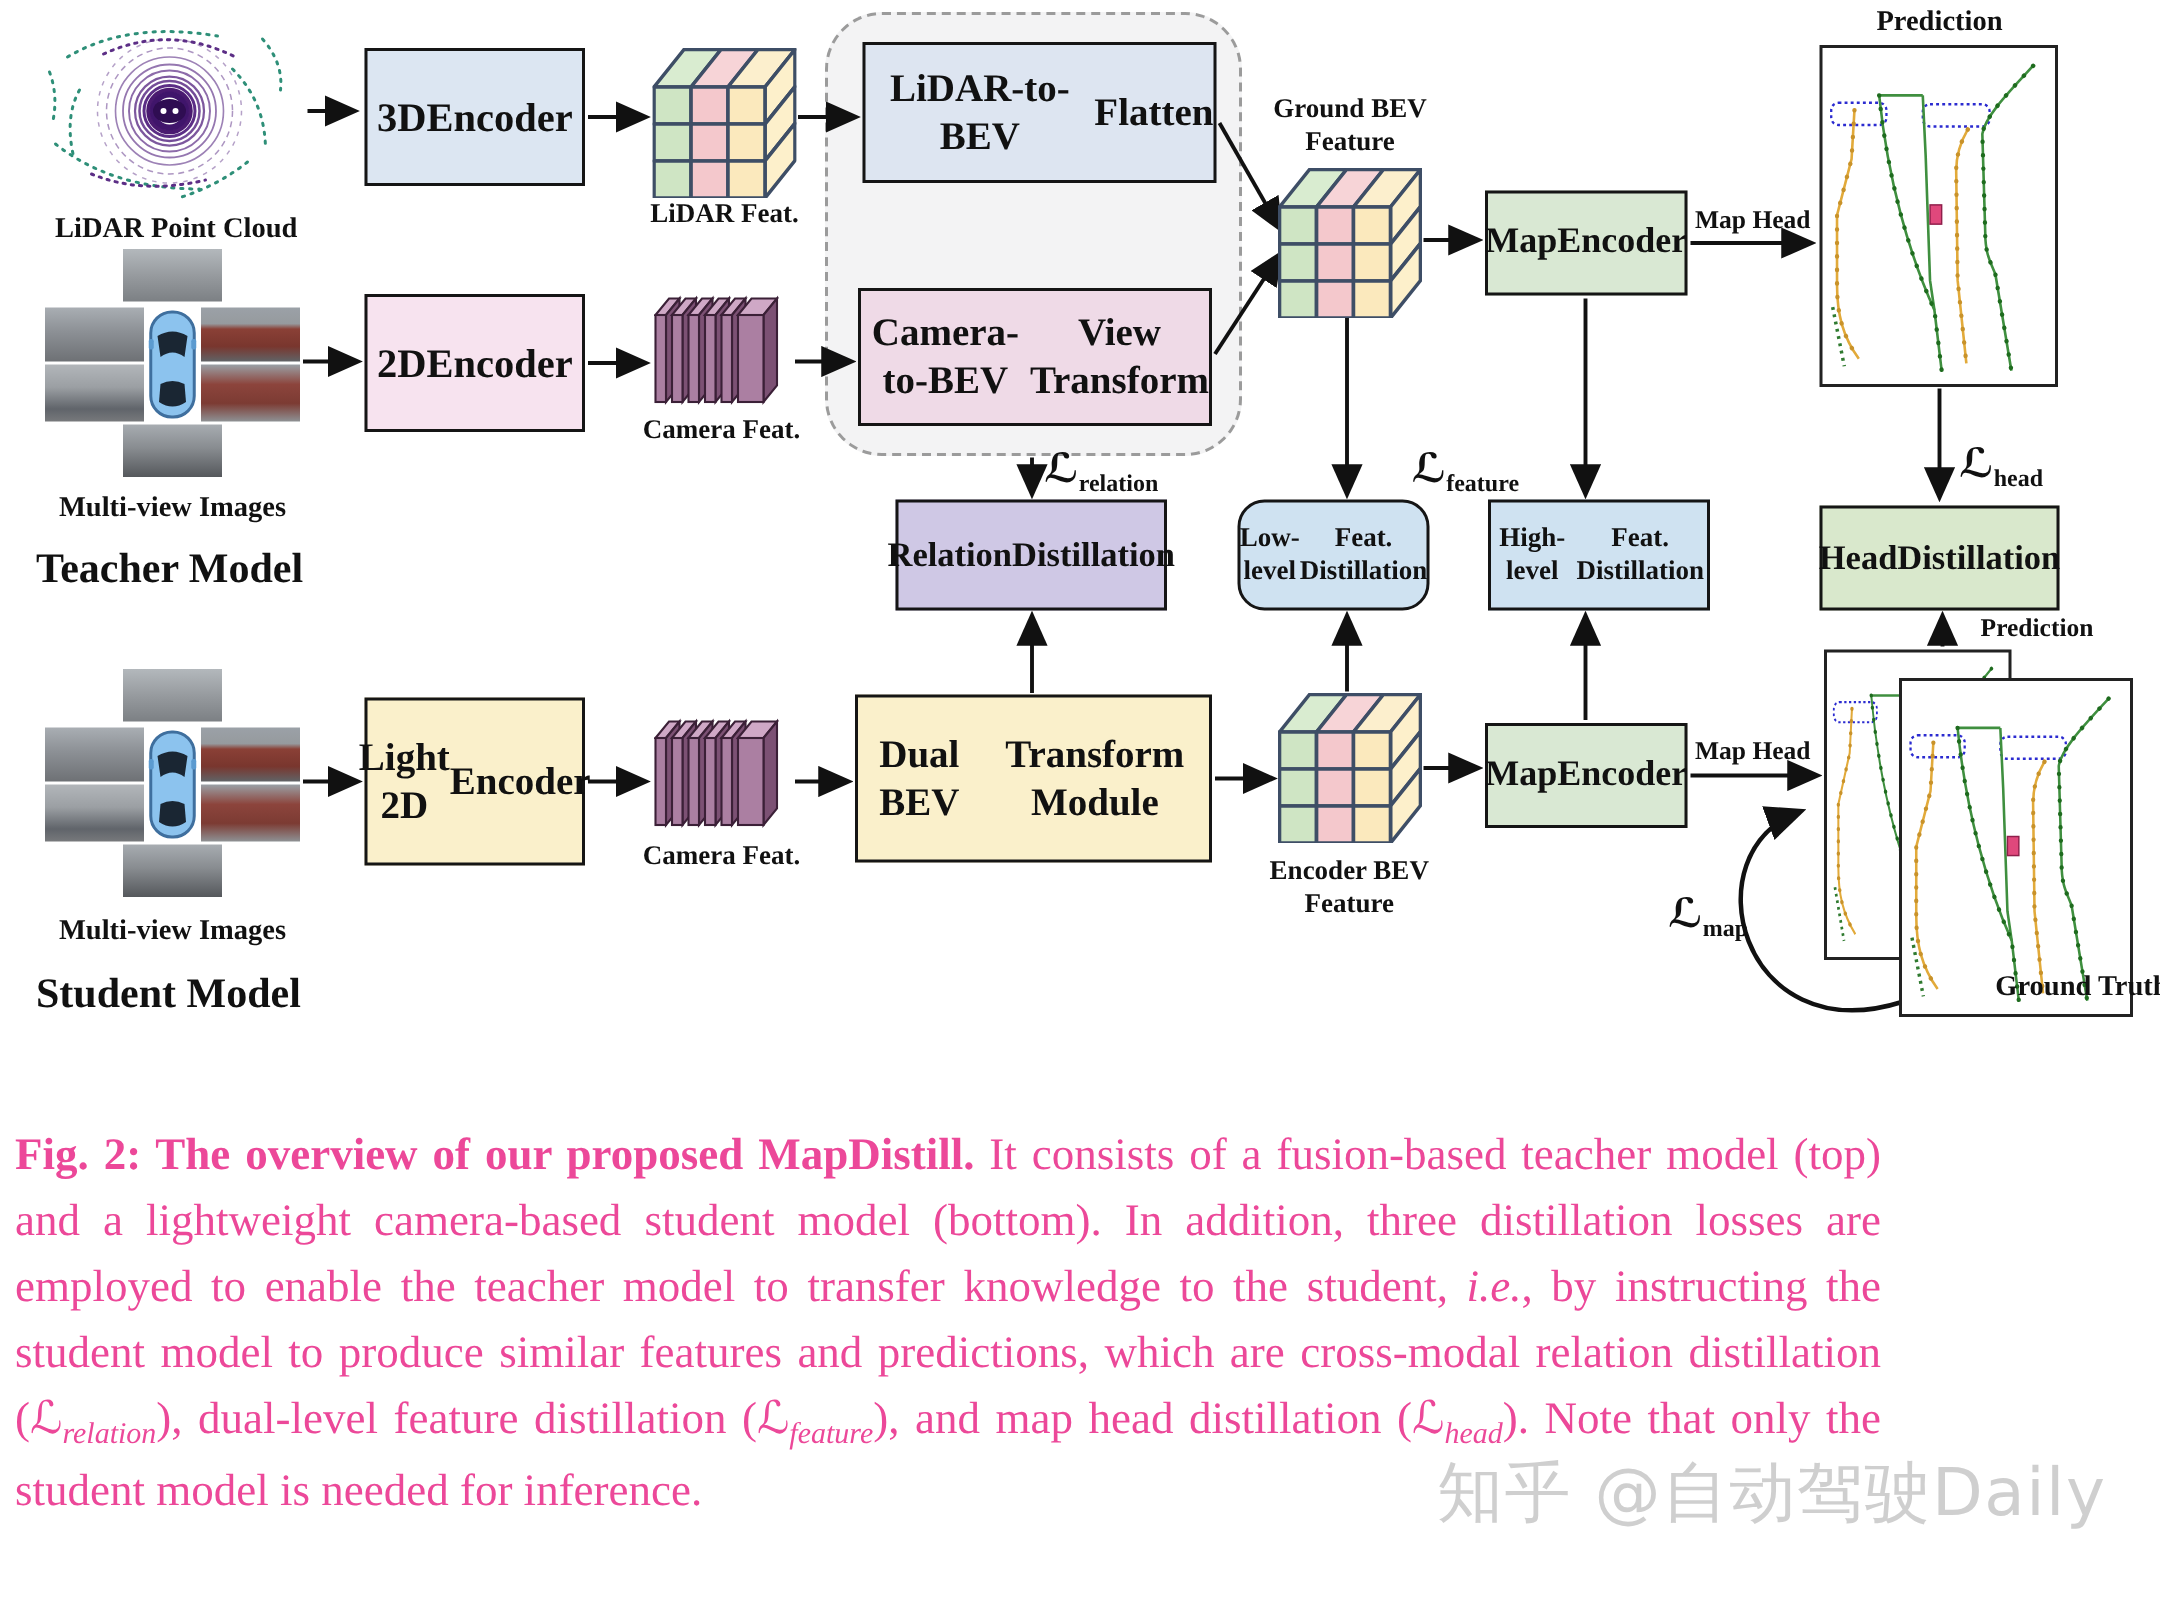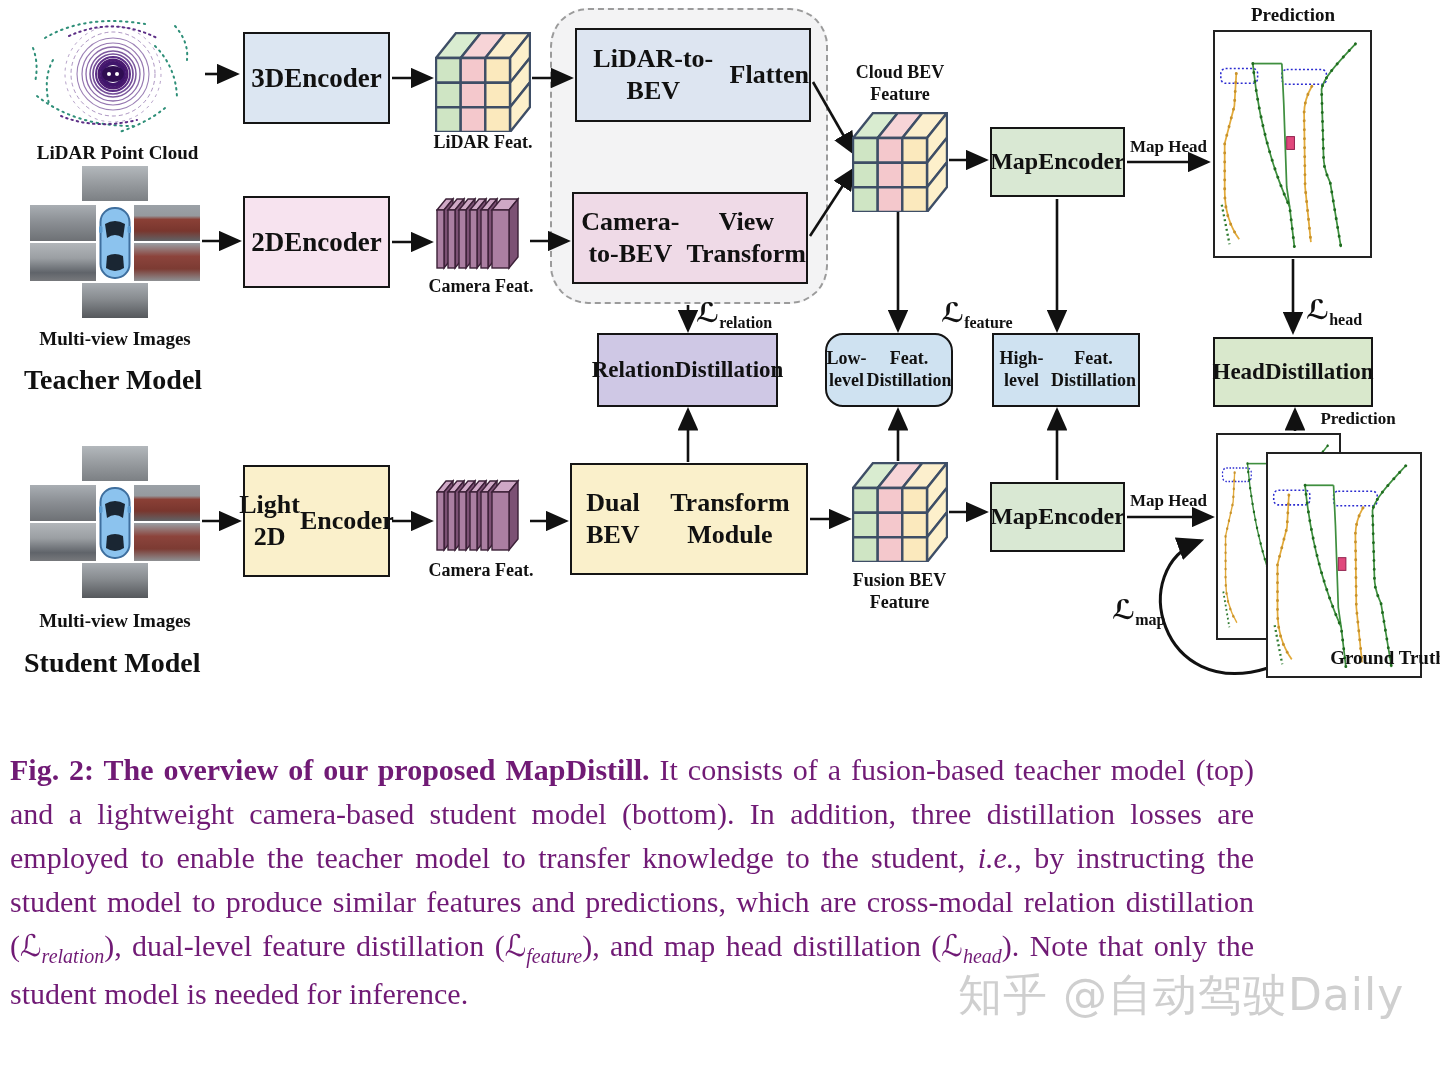--- a/index.html
+++ b/index.html
@@ -69,21 +69,21 @@
   .p1{left:52px;top:0;width:66px;height:35px;background:linear-gradient(#b3b8bc,#94989c 55%,#7c8084);}
   .p2{left:0;top:39px;width:66px;height:36px;background:linear-gradient(#a9aeb3,#8c9095 45%,#6e7175);}
   .p3{left:104px;top:39px;width:66px;height:36px;background:linear-gradient(180deg,#9ba1a7 0%,#969a9e 30%,#8a4036 40%,#79362e 72%,#606366 100%);}
   .p4{left:0;top:77px;width:66px;height:38px;background:linear-gradient(180deg,#b2b6ba 0%,#9b9fa3 40%,#60646a 78%,#77797c 100%);}
   .p5{left:104px;top:77px;width:66px;height:38px;background:linear-gradient(180deg,#9aa0a5 0%,#8c443c 35%,#7c3b33 68%,#8e9194 100%);}
   .p6{left:52px;top:117px;width:66px;height:35px;background:linear-gradient(#a7acb1,#888c90 45%,#55585c 100%);}
   .car{position:absolute;left:69px;top:40px;width:32px;height:74px;}
   #wires{position:absolute;left:0;top:0;z-index:1;}
   
   .caption{position:absolute;left:0;top:748px;width:1264px;padding:0 10px;box-sizing:border-box;
-           font-size:30px;line-height:1.47;text-align:justify;color:#701a75;}
+           font-size:30px;line-height:1.47;text-align:justify;color:#ec4899;}
   .cap-bold{font-weight:bold;}
   .cap-it{font-style:italic;}
   .cap-L{font-family:"DejaVu Sans",sans-serif;font-style:italic;}
   .cap-sub{font-size:20px;font-style:italic;vertical-align:-7px;}
   .watermark{position:absolute;left:958px;top:966px;width:482px;font-size:44px;color:#a8a8a8;
              opacity:.55;font-family:"DejaVu Sans",sans-serif;letter-spacing:1px;z-index:6;white-space:nowrap;}
 </style>
 </head>
 <body>
 
@@ -261,21 +261,21 @@
     <div class="box" id="box-l2b">
       <span>LiDAR-to-BEV</span>
       <span>Flatten</span>
     </div>
     <div class="box" id="box-c2b">
       <span>Camera-to-BEV</span>
       <span>View Transform</span>
     </div>
 
     <div class="lbl" id="lbl-fusion">
-      <span>Cloud BEV</span>
+      <span>Ground BEV</span>
       <span>Feature</span>
     </div>
     <svg id="cube-fusion" class="img-abs" viewBox="0 0 96 100">
       <g stroke="#3e4e66" stroke-width="2.4" stroke-linejoin="round">
         <polygon points="1,26 21,1 45.7,1 25.7,26" fill="#d9ecd0"></polygon>
         <polygon points="25.7,26 45.7,1 70.3,1 50.3,26" fill="#f7d4d7"></polygon>
         <polygon points="50.3,26 70.3,1 95,1 75,26" fill="#fcefcd"></polygon>
         <polygon points="75,26 95,1 95,25.7 75,50.7" fill="#fdf0cb"></polygon>
         <polygon points="75,50.7 95,25.7 95,50.3 75,75.3" fill="#fdf0cb"></polygon>
         <polygon points="75,75.3 95,50.3 95,75 75,100" fill="#fdf0cb"></polygon>
@@ -399,21 +399,21 @@
           <rect x="1" y="75.3" width="24.7" height="24.7" fill="#cfe5c4"></rect>
         <rect x="25.7" y="26" width="24.7" height="24.7" fill="#f4c8cc"></rect>
           <rect x="25.7" y="50.7" width="24.7" height="24.7" fill="#f4c8cc"></rect>
           <rect x="25.7" y="75.3" width="24.7" height="24.7" fill="#f4c8cc"></rect>
         <rect x="50.3" y="26" width="24.7" height="24.7" fill="#fbe9bd"></rect>
           <rect x="50.3" y="50.7" width="24.7" height="24.7" fill="#fbe9bd"></rect>
           <rect x="50.3" y="75.3" width="24.7" height="24.7" fill="#fbe9bd"></rect>
       </g>
     </svg>
     <div class="lbl" id="lbl-sbev">
-      <span>Fusion BEV</span>
+      <span>Encoder BEV</span>
       <span>Feature</span>
     </div>
 
     <div class="box" id="box-mes">
       <span>Map</span>
       <span>Encoder</span>
     </div>
     <div class="lbl" id="lbl-mh-s">Map Head</div>
 
     <div class="mapimg" id="pred-stu">

